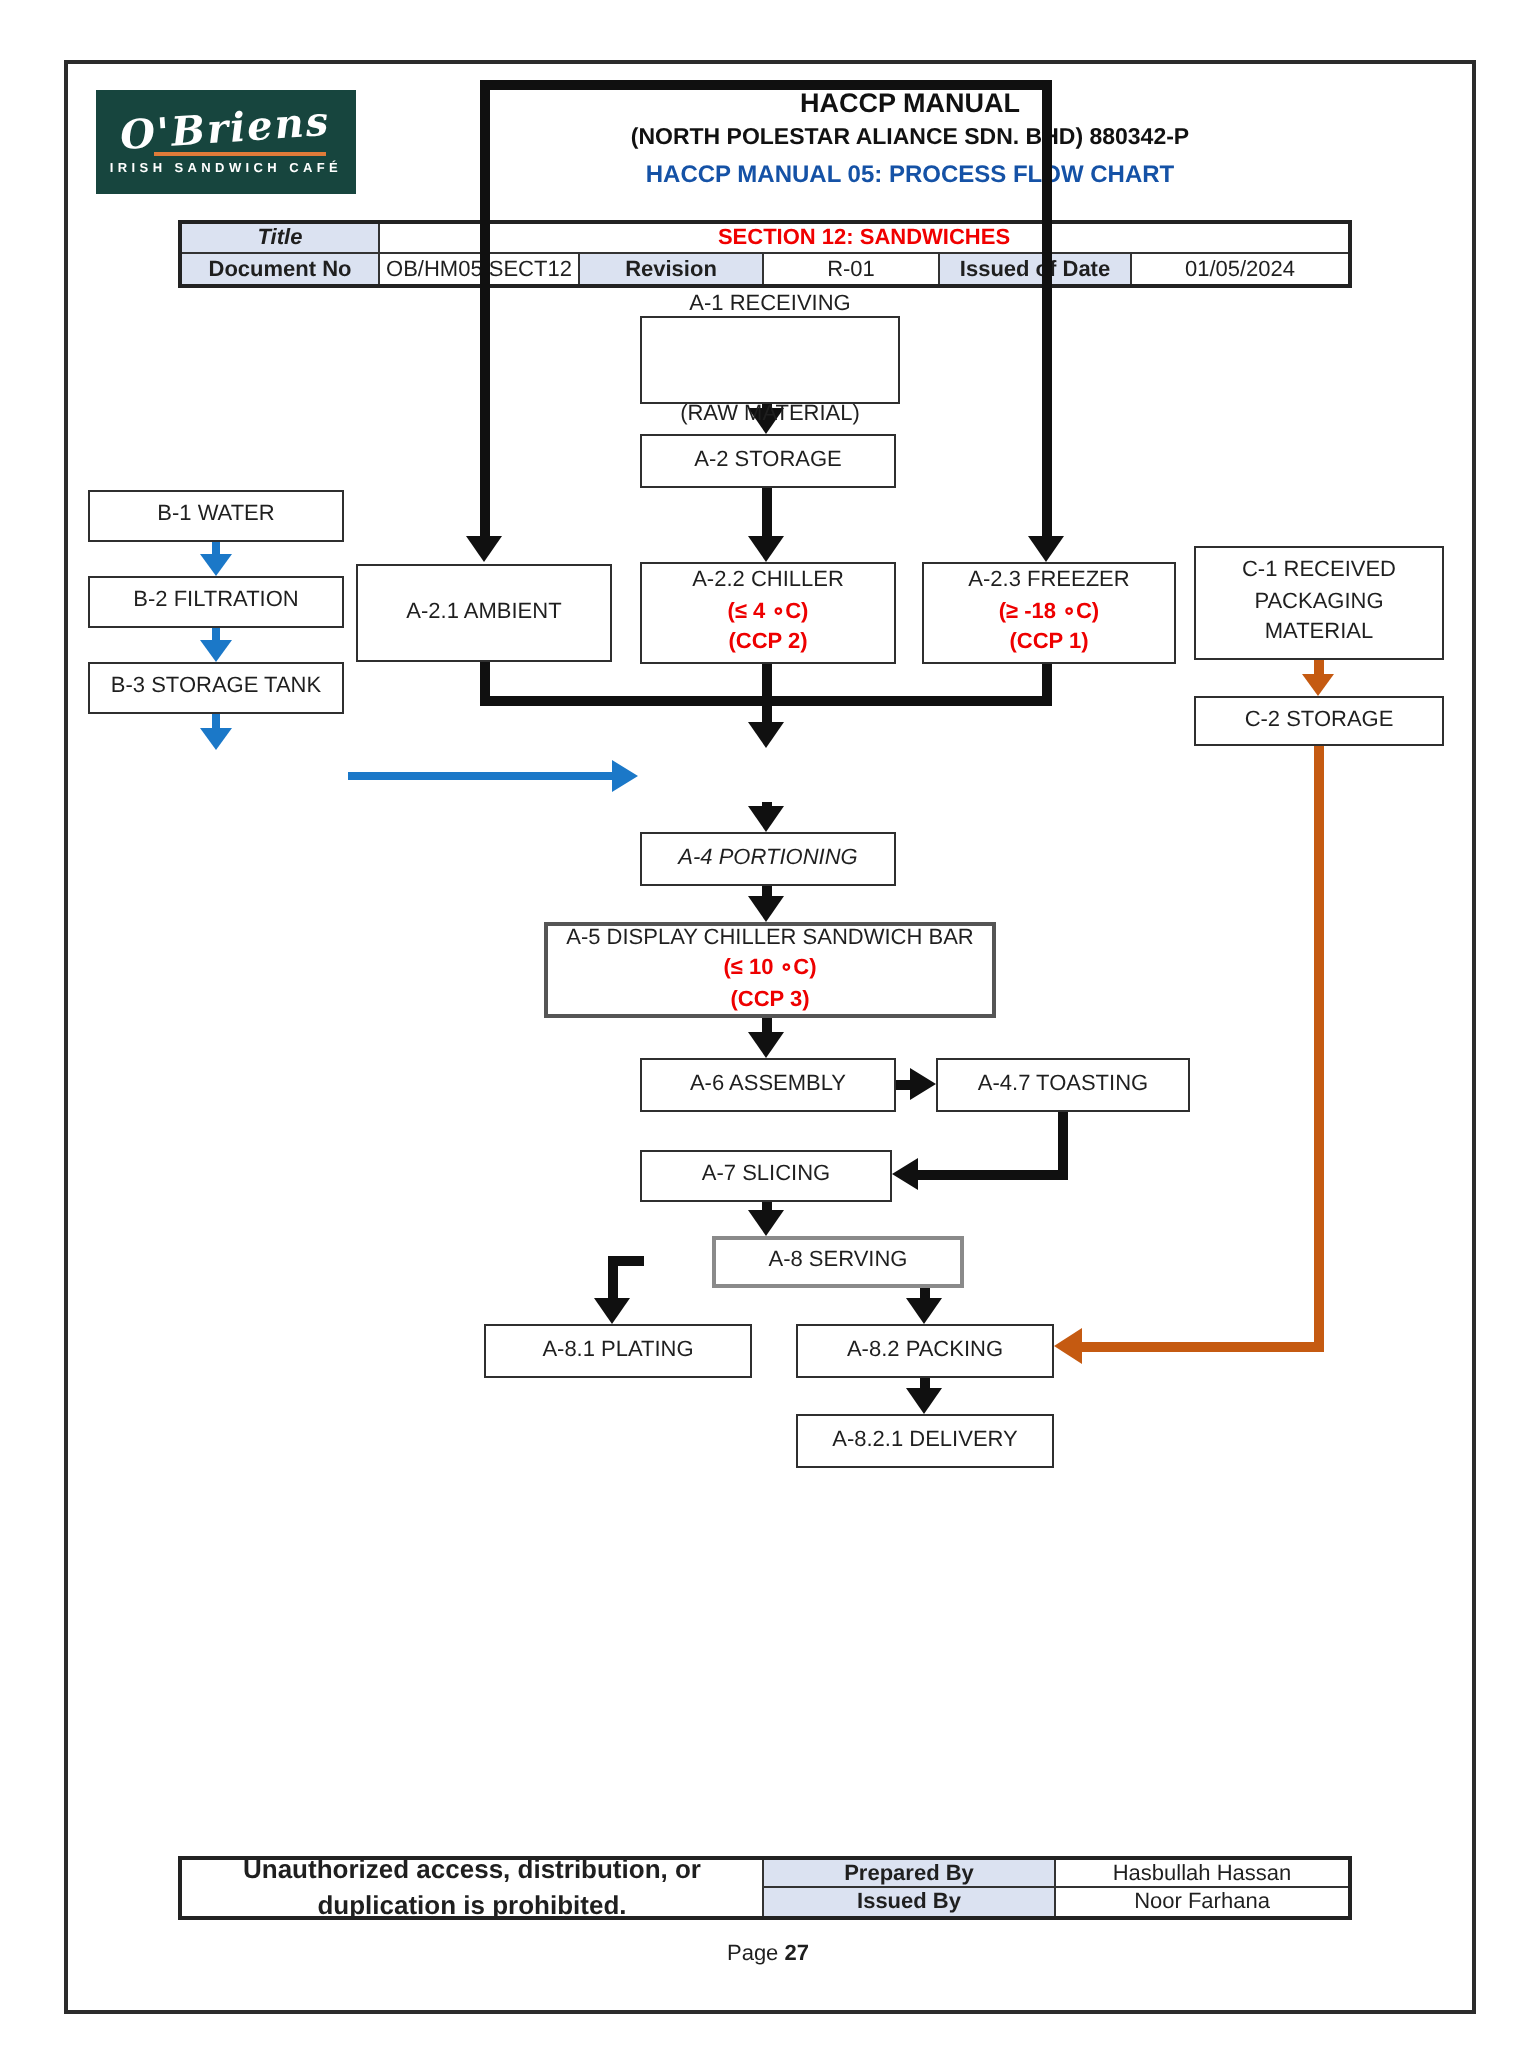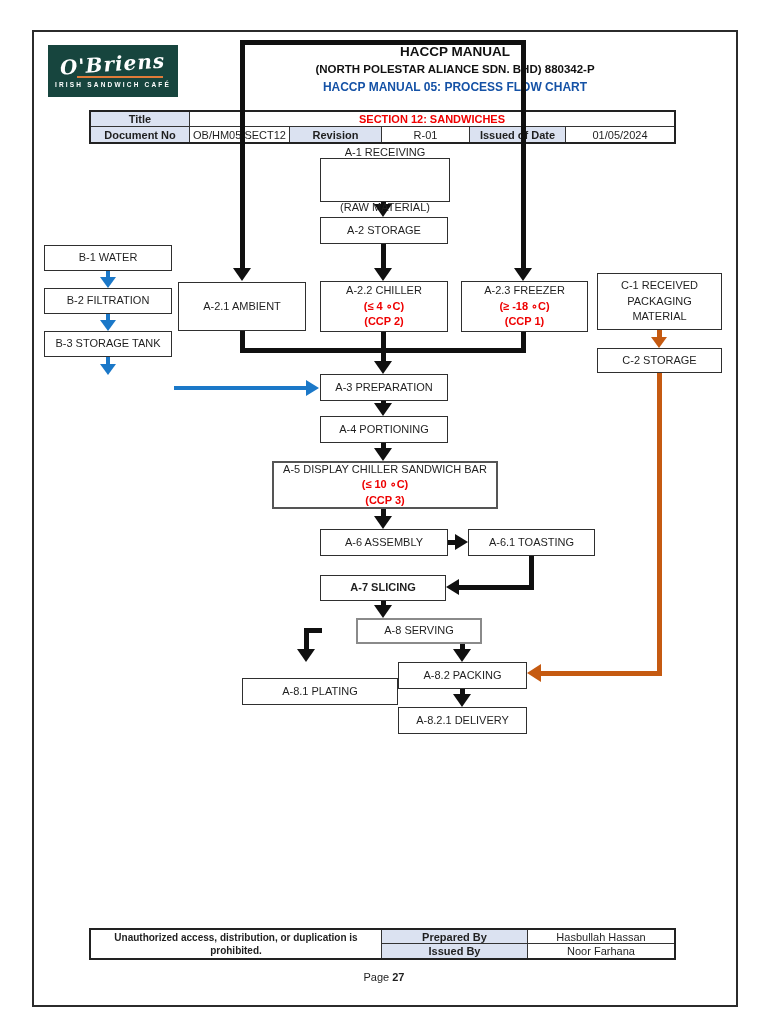--- a/index.html
+++ b/index.html
@@ -38,21 +38,21 @@
   .ln.orange{background:#c55a11;}
   .ah{position:absolute;width:0;height:0;z-index:3;}
   .ahd{border-left:9px solid transparent;border-right:9px solid transparent;border-top:13px solid #101010;}
   .ahd.blue{border-left-width:8px;border-right-width:8px;border-top:11px solid #1b78c8;}
   .ahd.orange{border-left-width:8px;border-right-width:8px;border-top:11px solid #c55a11;}
   .ahr{border-top:8px solid transparent;border-bottom:8px solid transparent;border-left:13px solid #101010;}
   .ahr.blue{border-left-color:#1b78c8;}
   .ahl{border-top:8px solid transparent;border-bottom:8px solid transparent;border-right:13px solid #101010;}
   .ahl.orange{border-top-width:9px;border-bottom-width:9px;border-right:14px solid #c55a11;}
   
-  .fnotice{font-weight:bold;font-size:10px;text-align:center;line-height:1.35;padding:0 6px;}
+  .fnotice{font-weight:bold;font-size:13px;text-align:center;line-height:1.35;padding:0 6px;}
   .pageno{position:absolute;left:0;top:971px;width:768px;text-align:center;font-size:11px;z-index:2;}
   .pageno b{font-weight:bold;}
 </style>
 </head>
 <body>
 
 <div class="page">
   <div class="page-border"></div>
 
   <div class="logo">
@@ -60,21 +60,21 @@
     <div class="logo-rule"></div>
     <div class="logo-tag">IRISH SANDWICH CAFÉ</div>
   </div>
 
   <div class="titleblock">
     <div class="t1">HACCP MANUAL</div>
     <div class="t2">(NORTH POLESTAR ALIANCE SDN. BHD) 880342-P</div>
     <div class="t3">HACCP MANUAL 05: PROCESS FLOW CHART</div>
   </div>
 
-  <div class="cell hdr" style="left:90px;top:111px;width:100px;height:16px;">Title</div>
+  <div class="cell hdr" style="left:90px;top:111px;width:100px;height:16px;font-style:italic;">Title</div>
   <div class="cell red" style="left:189px;top:111px;width:486px;height:16px;">SECTION 12: SANDWICHES</div>
   <div class="cell hdr" style="left:90px;top:126px;width:100px;height:17px;">Document No</div>
   <div class="cell" style="left:189px;top:126px;width:101px;height:17px;">OB/HM05/SECT12</div>
   <div class="cell hdr" style="left:289px;top:126px;width:93px;height:17px;">Revision</div>
   <div class="cell" style="left:381px;top:126px;width:89px;height:17px;">R-01</div>
   <div class="cell hdr" style="left:469px;top:126px;width:97px;height:17px;">Issued of Date</div>
   <div class="cell" style="left:565px;top:126px;width:110px;height:17px;">01/05/2024</div>
   <div class="tframe" style="left:89px;top:110px;width:587px;height:34px;"></div>
 
   <div class="ln" style="left:240px;top:40px;width:286px;height:5px;"></div>
@@ -168,44 +168,41 @@
 
   <div class="fbox" style="left:597px;top:273px;width:125px;height:57px;">
     <div>C-1 RECEIVED</div>
     <div>PACKAGING</div>
     <div>MATERIAL</div>
   </div>
   <div class="fbox" style="left:597px;top:348px;width:125px;height:25px;">
     <div>C-2 STORAGE</div>
   </div>
 
-  <div class="fbox" style="left:320px;top:374px;width:128px;height:27px;">
-    <div>A-3 PREPARATION</div>
-  </div>
-  <div class="fbox" style="left:320px;top:416px;width:128px;height:27px;">
+  <div class="fbox" style="left:320px;top:416px;width:128px;height:27px;font-style:italic;">
     <div>A-4 PORTIONING</div>
   </div>
   <div class="fbox thick" style="left:272px;top:461px;width:226px;height:48px;">
     <div>A-5 DISPLAY CHILLER SANDWICH BAR</div>
     <div class="rd">(≤ 10 ∘C)</div>
     <div class="rd">(CCP 3)</div>
   </div>
   <div class="fbox" style="left:320px;top:529px;width:128px;height:27px;">
     <div>A-6 ASSEMBLY</div>
   </div>
   <div class="fbox" style="left:468px;top:529px;width:127px;height:27px;">
-    <div>A-6.1 TOASTING</div>
-  </div>
-  <div class="fbox" style="left:320px;top:575px;width:126px;height:26px;font-weight:bold;">
+    <div>A-4.7 TOASTING</div>
+  </div>
+  <div class="fbox" style="left:320px;top:575px;width:126px;height:26px;">
     <div>A-7 SLICING</div>
   </div>
   <div class="fbox gray" style="left:320px;top:618px;width:126px;height:26px;">
     <div>A-8 SERVING</div>
   </div>
-  <div class="fbox" style="left:242px;top:678px;width:156px;height:27px;">
+  <div class="fbox" style="left:242px;top:662px;width:134px;height:27px;">
     <div>A-8.1 PLATING</div>
   </div>
   <div class="fbox" style="left:398px;top:662px;width:129px;height:27px;">
     <div>A-8.2 PACKING</div>
   </div>
   <div class="fbox" style="left:398px;top:707px;width:129px;height:27px;justify-content:center;">
     <div>A-8.2.1 DELIVERY</div>
   </div>
 
   <div class="cell" style="left:90px;top:929px;width:292px;height:30px;">

